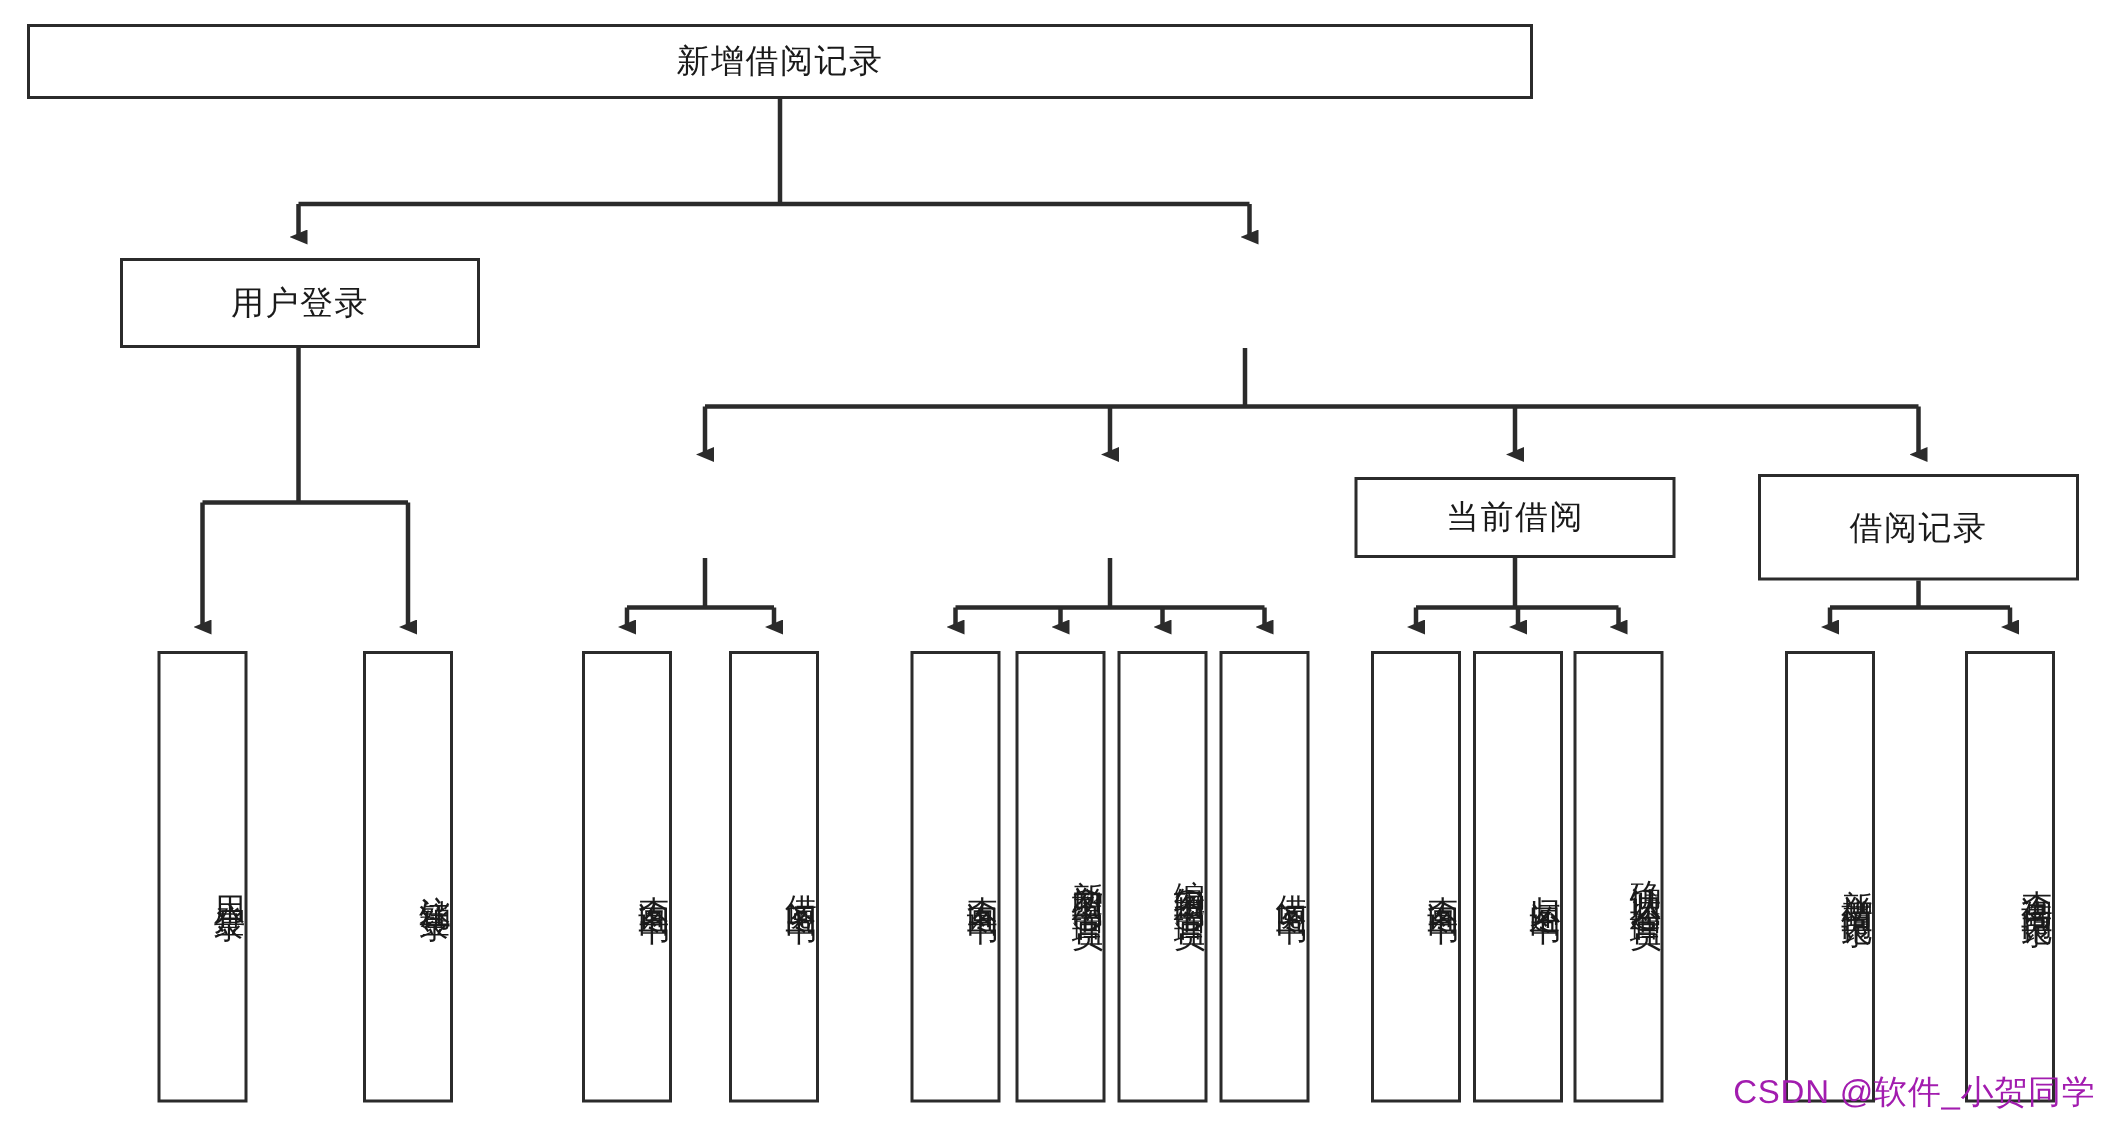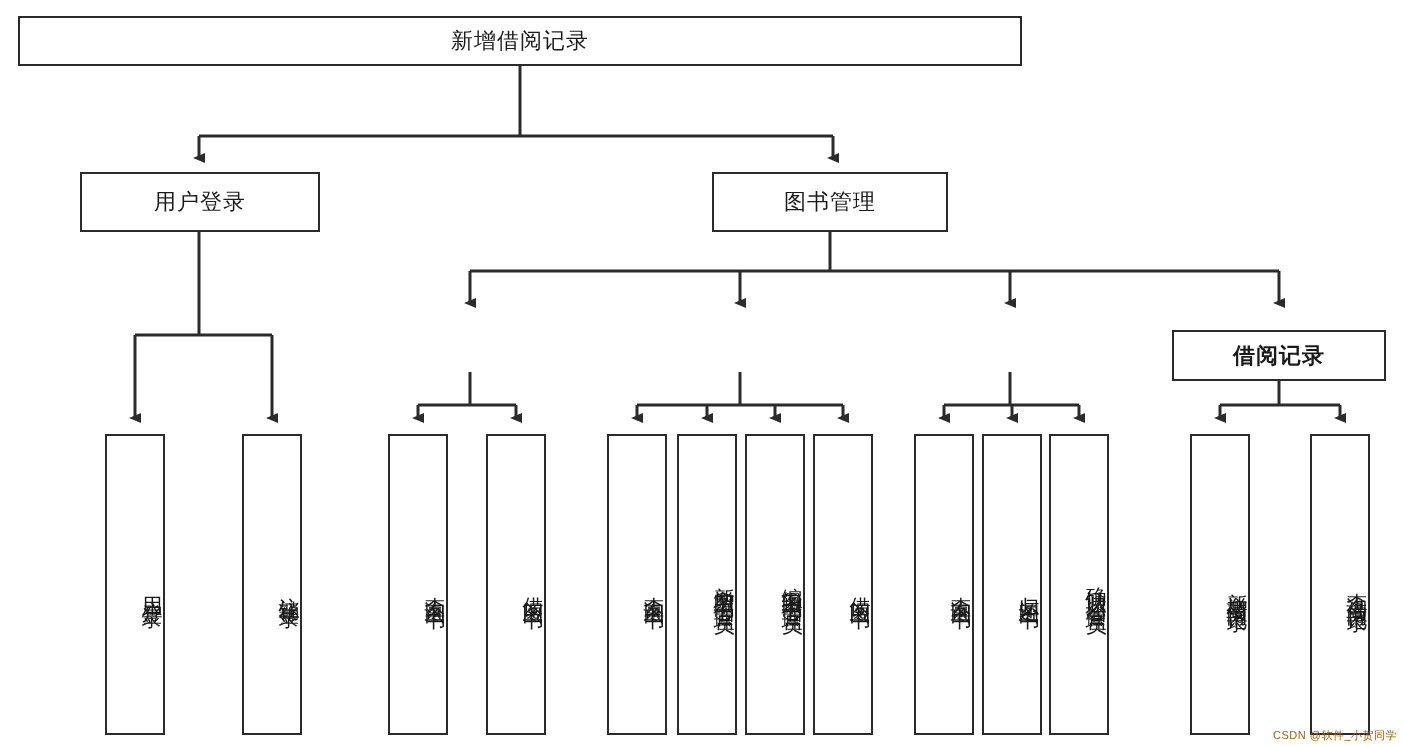--- a/index.html
+++ b/index.html
@@ -43,22 +43,22 @@
   }
   .node.vert .vtext {
     writing-mode: vertical-rl;
     text-orientation: upright;
     white-space: nowrap;
   }
   #watermark {
     position: absolute;
     right: 8px;
     bottom: 4px;
-    font-size: 11px;
-    color: #a16207;
+    font-size: 22px;
+    color: #a21caf;
     letter-spacing: 0.5px;
     font-family: "Liberation Sans", "DejaVu Sans", sans-serif;
     white-space: nowrap;
     pointer-events: none;
   }
   svg#links {
     position: absolute;
     left: 0; top: 0;
     width: 1405px; height: 747px;
     pointer-events: none;
@@ -119,25 +119,25 @@
     </g>
   </svg>
 
   <div class="node horiz" style="left:18px; top:16px; width:1004px; height:50px;">
     <span>新增借阅记录</span>
   </div>
 
   <div class="node horiz" style="left:80px; top:172px; width:240px; height:60px;">
     <span>用户登录</span>
   </div>
-  <div class="node horiz" style="left:712px; top:172px; width:236px; height:60px;">
-    <span>图书管理</span>
+
+  <div class="node horiz" style="left:903px; top:318px; width:214px; height:54px;">
+    <span>当前借阅</span>
   </div>
-
-  <div class="node horiz" style="left:1172px; top:330px; width:214px; height:51px;font-weight:bold;">
+  <div class="node horiz" style="left:1172px; top:316px; width:214px; height:71px;">
     <span>借阅记录</span>
   </div>
 
   <div class="node vert" style="left:105px; top:434px; width:60px; height:301px;">
     <span class="vtext">用户登录</span>
   </div>
   <div class="node vert" style="left:242px; top:434px; width:60px; height:301px;">
     <span class="vtext">注销登录</span>
   </div>
 

